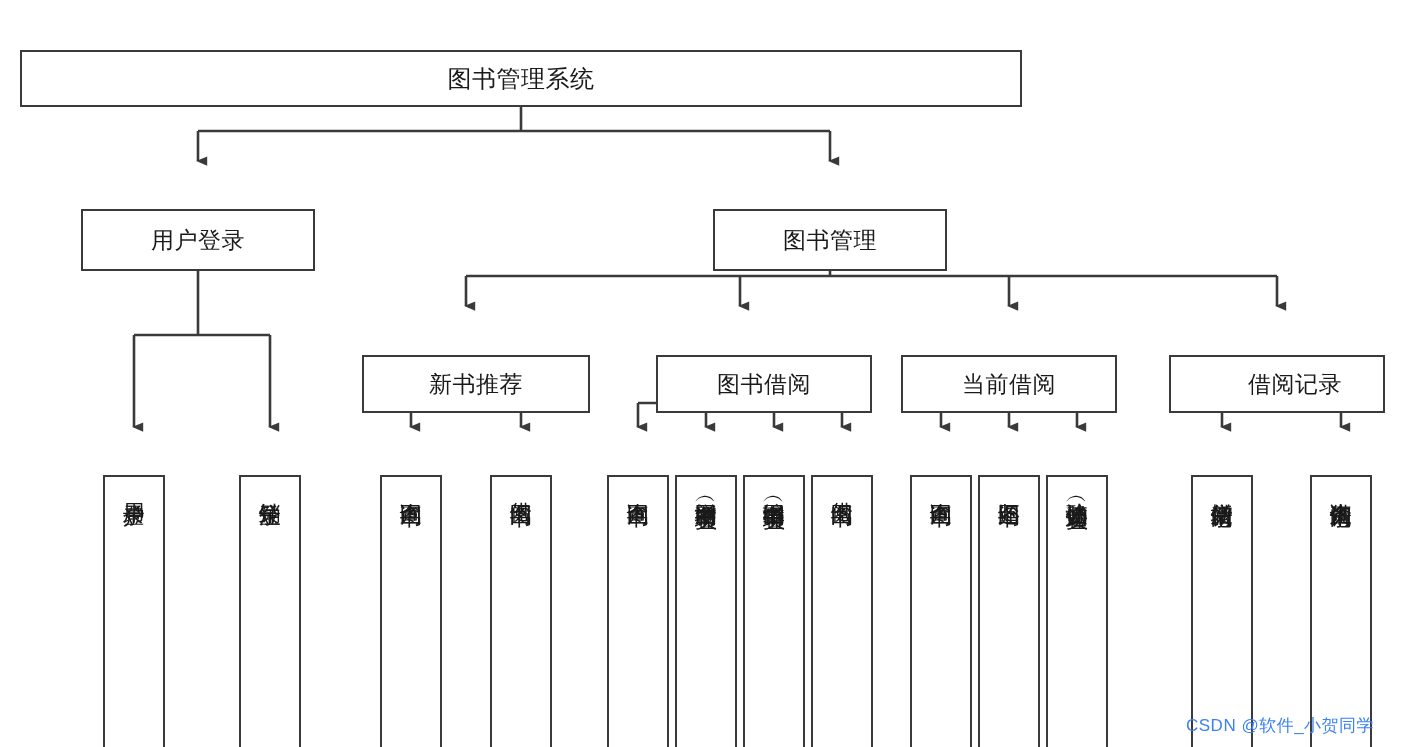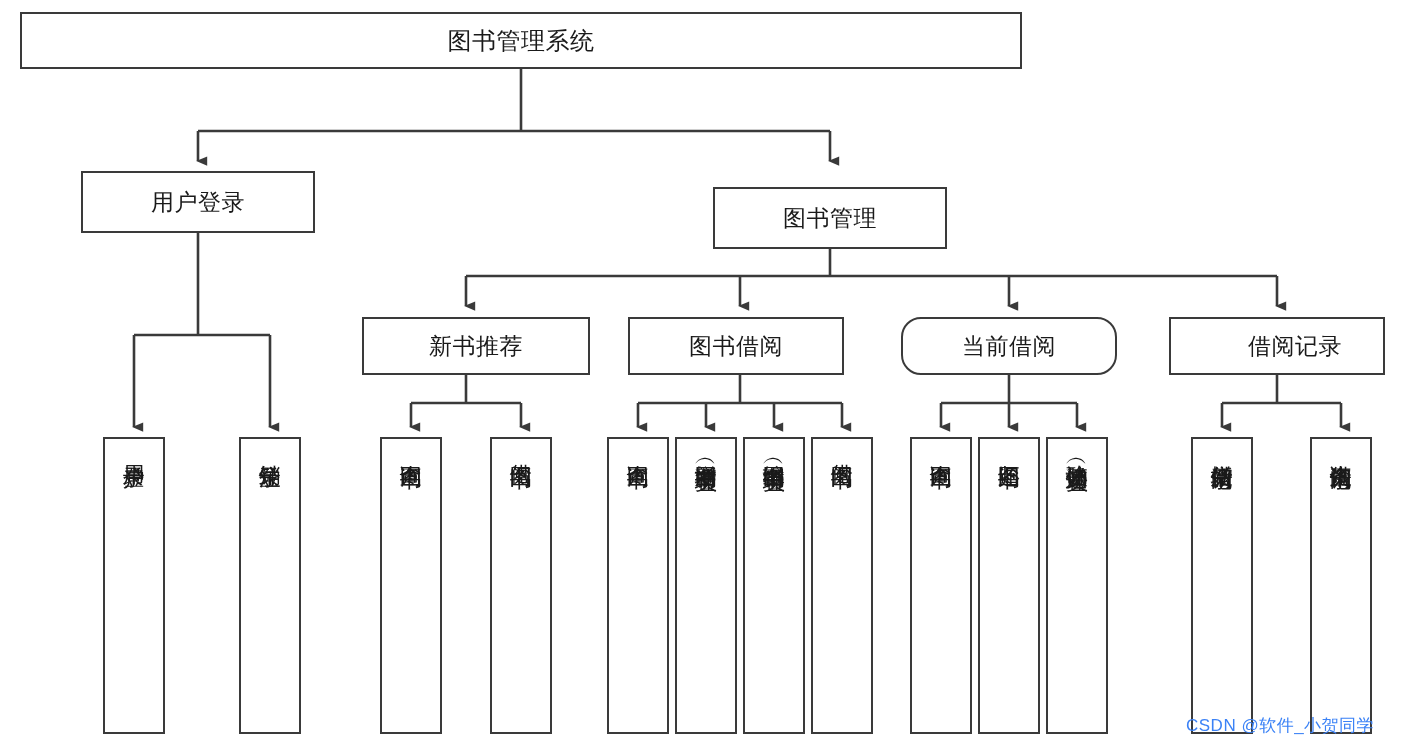--- a/index.html
+++ b/index.html
@@ -28,20 +28,21 @@
   .node {
     position: absolute;
     box-sizing: border-box;
     background: #ffffff;
     border: 2.5px solid #3a3a3a;
     display: flex;
     align-items: center;
     justify-content: center;
     color: #1a1a1a;
     z-index: 2;
+    margin-top: 38px;
   }
   .node .lbl {
     display: block;
     text-align: center;
     line-height: 1.22;
     white-space: nowrap;
   }
   
   .node.horiz .lbl {
     font-size: 23px;
@@ -130,31 +131,31 @@
     </g>
   </svg>
 
   <div class="node horiz title" style="left:20px; top:12px; width:1002px; height:57px;">
     <span class="lbl">图书管理系统</span>
   </div>
 
   <div class="node horiz" style="left:81px; top:171px; width:234px; height:62px;">
     <span class="lbl">用户登录</span>
   </div>
-  <div class="node horiz" style="left:713px; top:187px; width:234px; height:62px;">
+  <div class="node horiz" style="left:713px; top:171px; width:234px; height:62px;">
     <span class="lbl">图书管理</span>
   </div>
 
   <div class="node horiz" style="left:362px; top:317px; width:228px; height:58px;">
     <span class="lbl">新书推荐</span>
   </div>
-  <div class="node horiz" style="left:628px; top:317px; width:216px; height:58px;">
+  <div class="node horiz" style="left:656px; top:317px; width:216px; height:58px;">
     <span class="lbl">图书借阅</span>
   </div>
-  <div class="node horiz" style="left:901px; top:317px; width:216px; height:58px;border-radius:20px;">
+  <div class="node horiz" style="left:901px; top:317px; width:216px; height:58px;">
     <span class="lbl">当前借阅</span>
   </div>
   <div class="node horiz" style="left:1169px; top:317px; width:216px; height:58px;padding-left:36px;">
     <span class="lbl">借阅记录</span>
   </div>
 
   <div class="node leaf" style="left:103px; top:437px; width:62px; height:297px;">
     <span class="lbl">用户登录</span>
   </div>
   <div class="node leaf" style="left:239px; top:437px; width:62px; height:297px;">

